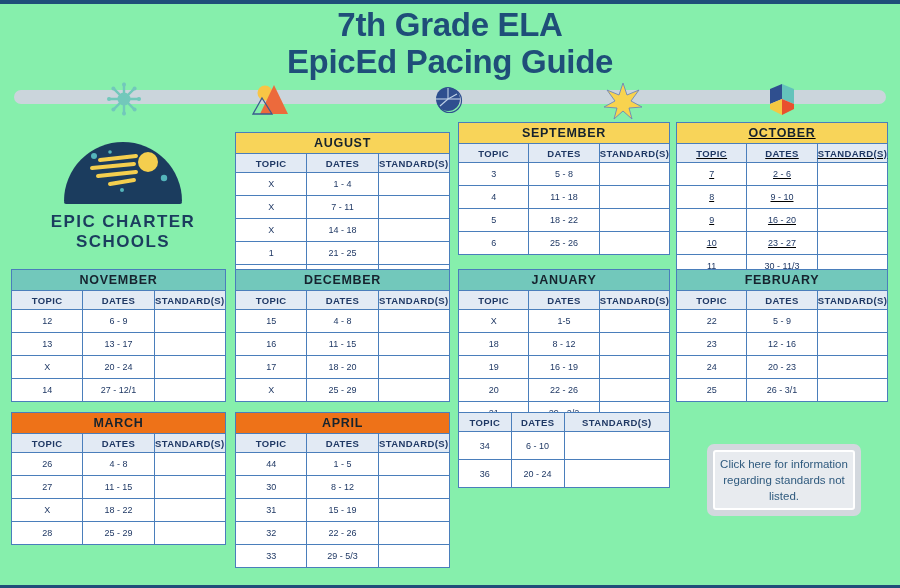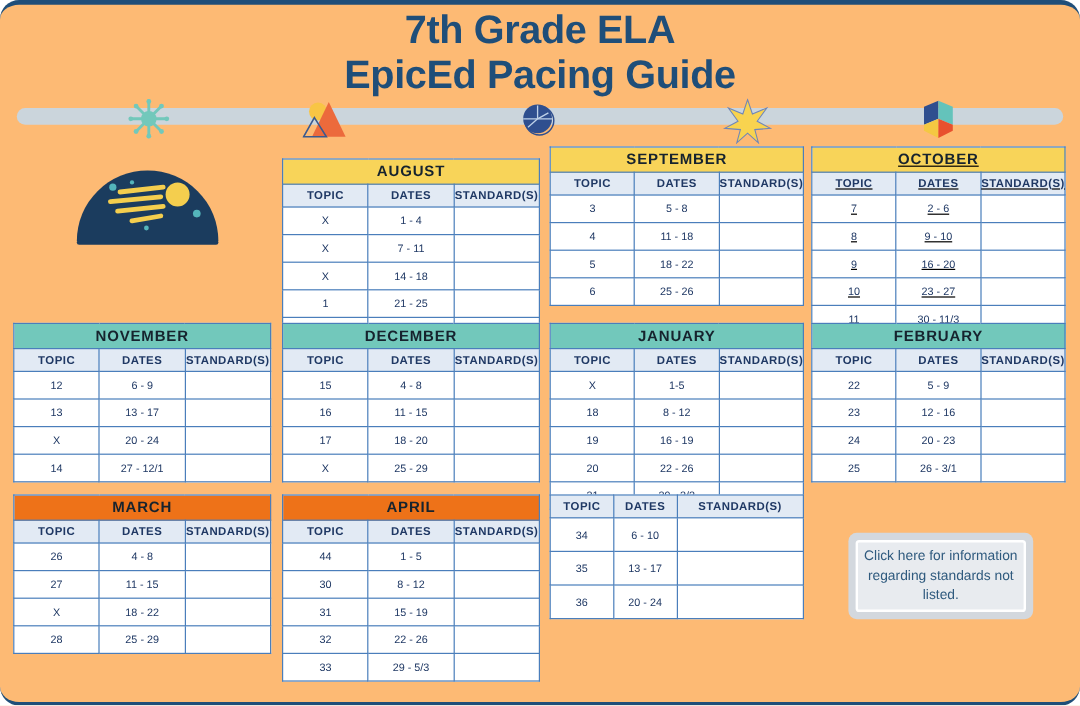--- a/index.html
+++ b/index.html
@@ -5,24 +5,23 @@
   * { box-sizing: border-box; margin: 0; padding: 0; }
   html, body {
     width: 900px; height: 588px;
     background: #ffffff;
     font-family: "Liberation Sans", sans-serif;
     overflow: hidden;
   }
   #page {
     position: relative;
     width: 900px; height: 588px;
-    background: #fdba74;
+    background: #86efac;
     border-top: 4px solid #1F4E79;
     border-bottom: 3px solid #1F4E79;
-    border-radius: 16px;
   }
 
   
   #title-block {
     position: absolute; top: 2px; left: 0; width: 900px;
     text-align: center;
     z-index: 5;
   }
   #title-block .line {
     font-size: 33px;
@@ -221,20 +220,24 @@
           <g fill="#54B5BB">
             <circle cx="30" cy="14" r="3"></circle>
             <circle cx="100" cy="36" r="3.2"></circle>
             <circle cx="46" cy="10" r="1.8"></circle>
           </g>
           <circle cx="58" cy="48" r="2" fill="#54B5BB"></circle>
         </svg>
       </div>
       <div class="base"></div>
     </div>
+    <div class="wordmark">
+      <div>EPIC CHARTER</div>
+      <div>SCHOOLS</div>
+    </div>
   </div>
 
   <div id="tables-root">
       <table class="month-table" style="left: 235px; top: 128px; width: 215px;">
         <tbody>
           <tr>
             <th colspan="3" class="month-title m-yellow">AUGUST</th>
           </tr>
           <tr>
             <th class="col-head" style="width:25%;">TOPIC</th>
@@ -545,25 +548,20 @@
             <th class="col-head" style="width:25%;">TOPIC</th>
             <th class="col-head" style="width:25%;">DATES</th>
             <th class="col-head" style="width:50%;">STANDARD(S)</th>
           </tr>
           <tr>
             <td class="cell" style="height:28px">34</td>
             <td class="cell">6 - 10</td>
             <td class="cell cell-std"></td>
           </tr>
           <tr>
-            <td class="cell" style="height:28px">35</td>
-            <td class="cell">13 - 17</td>
-            <td class="cell cell-std"></td>
-          </tr>
-          <tr>
             <td class="cell" style="height:28px">36</td>
             <td class="cell">20 - 24</td>
             <td class="cell cell-std"></td>
           </tr>
         </tbody>
       </table>
     </div>
 
   <div id="note-box">
     <div id="note-inner">Click here for information regarding standards not listed.</div>

